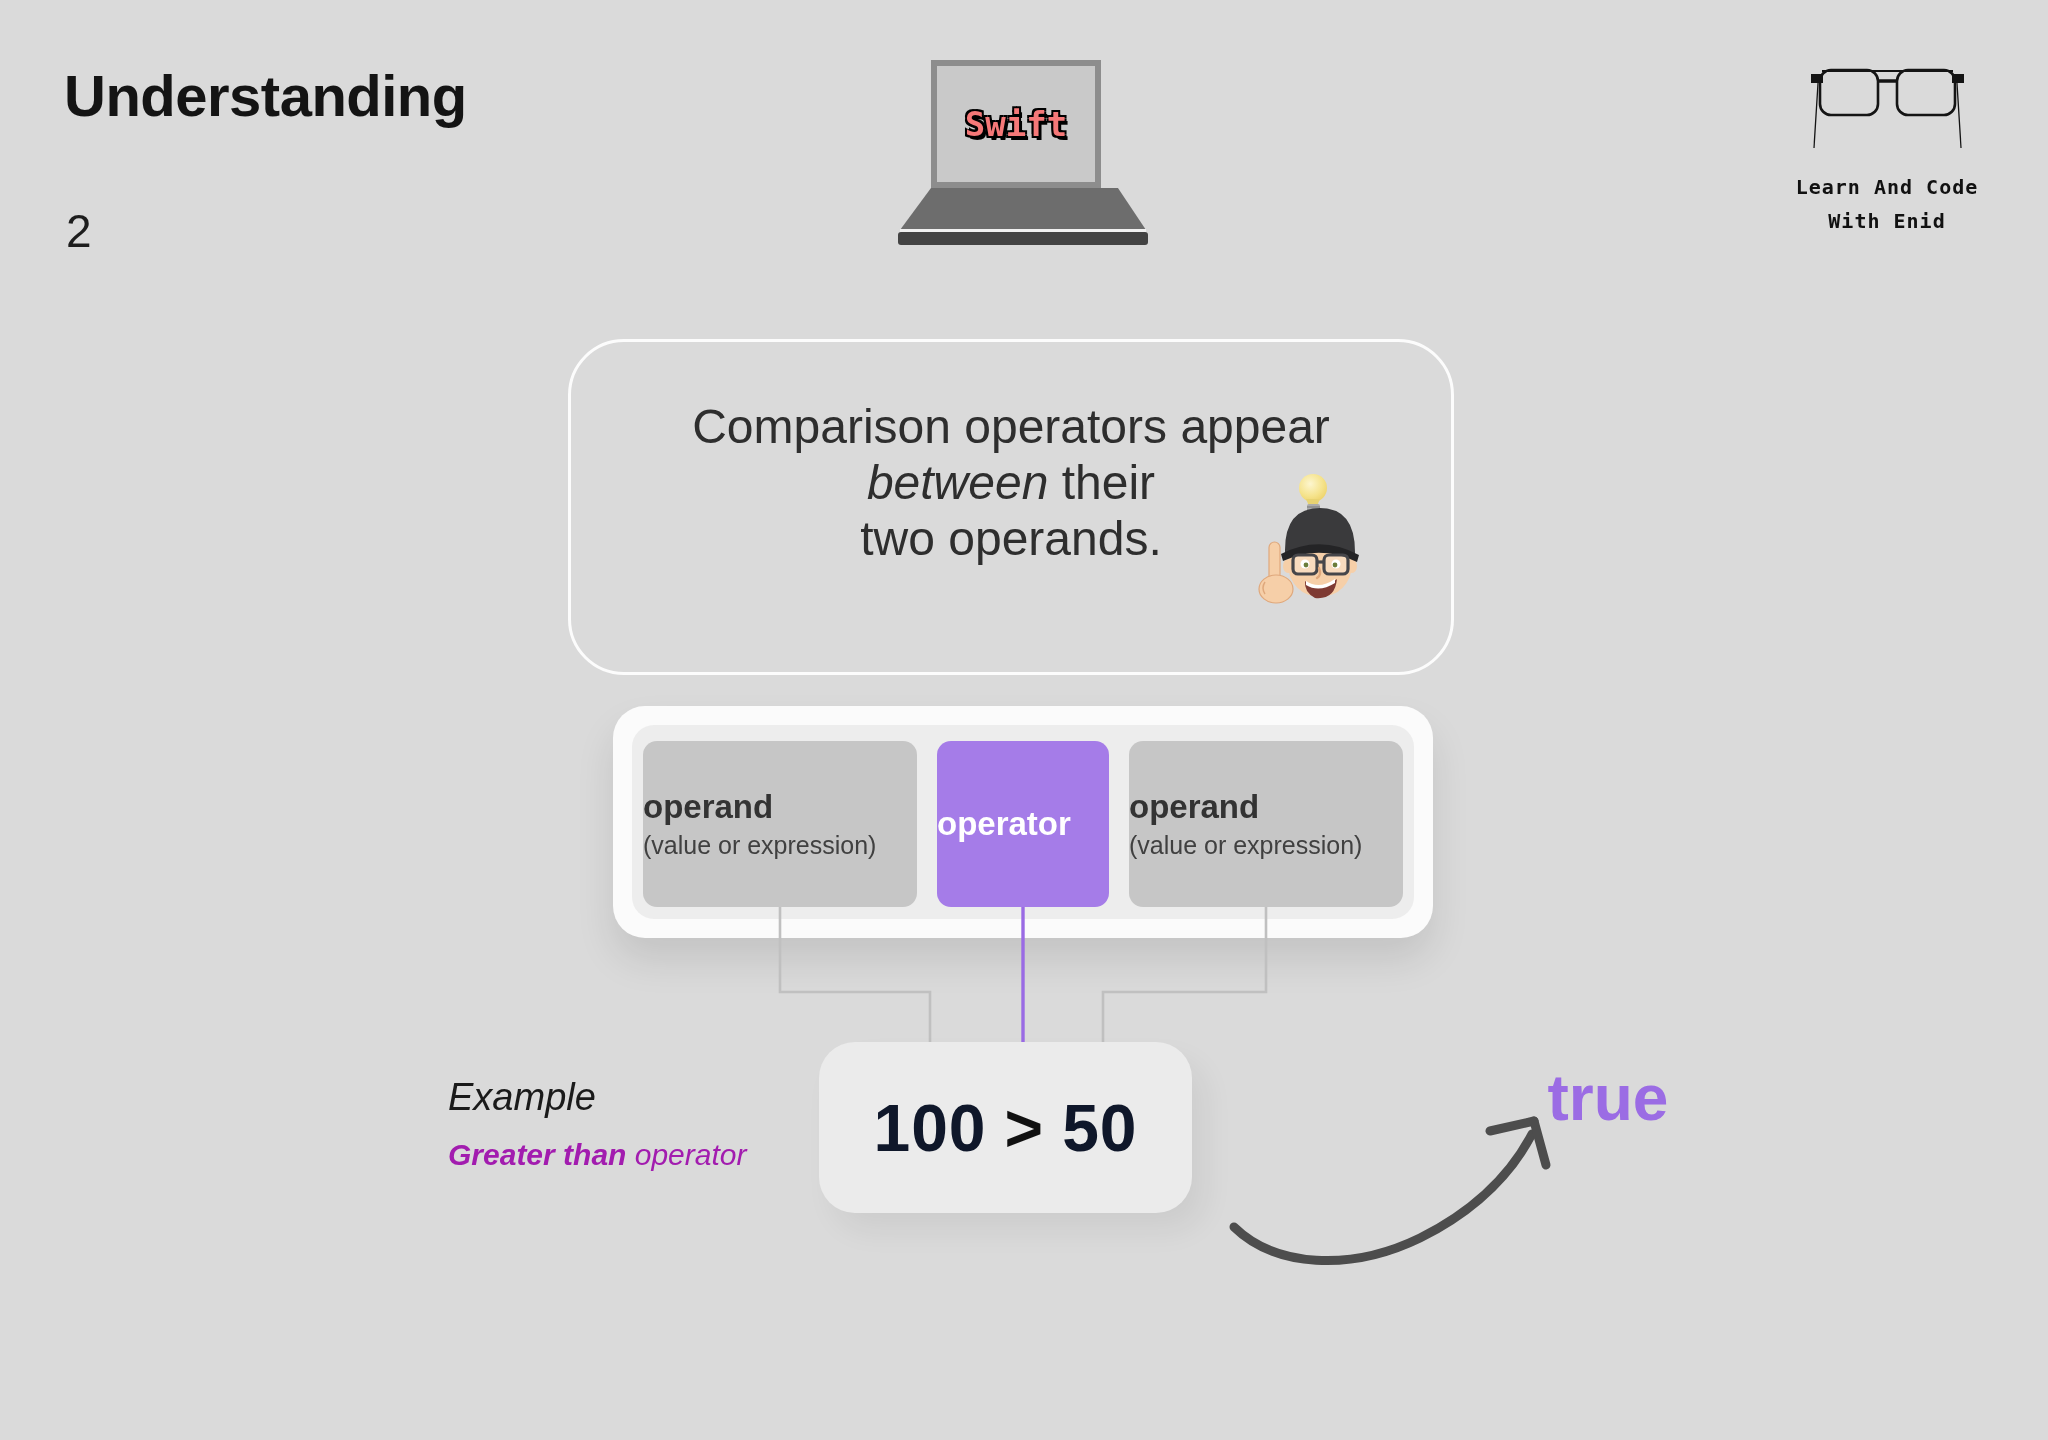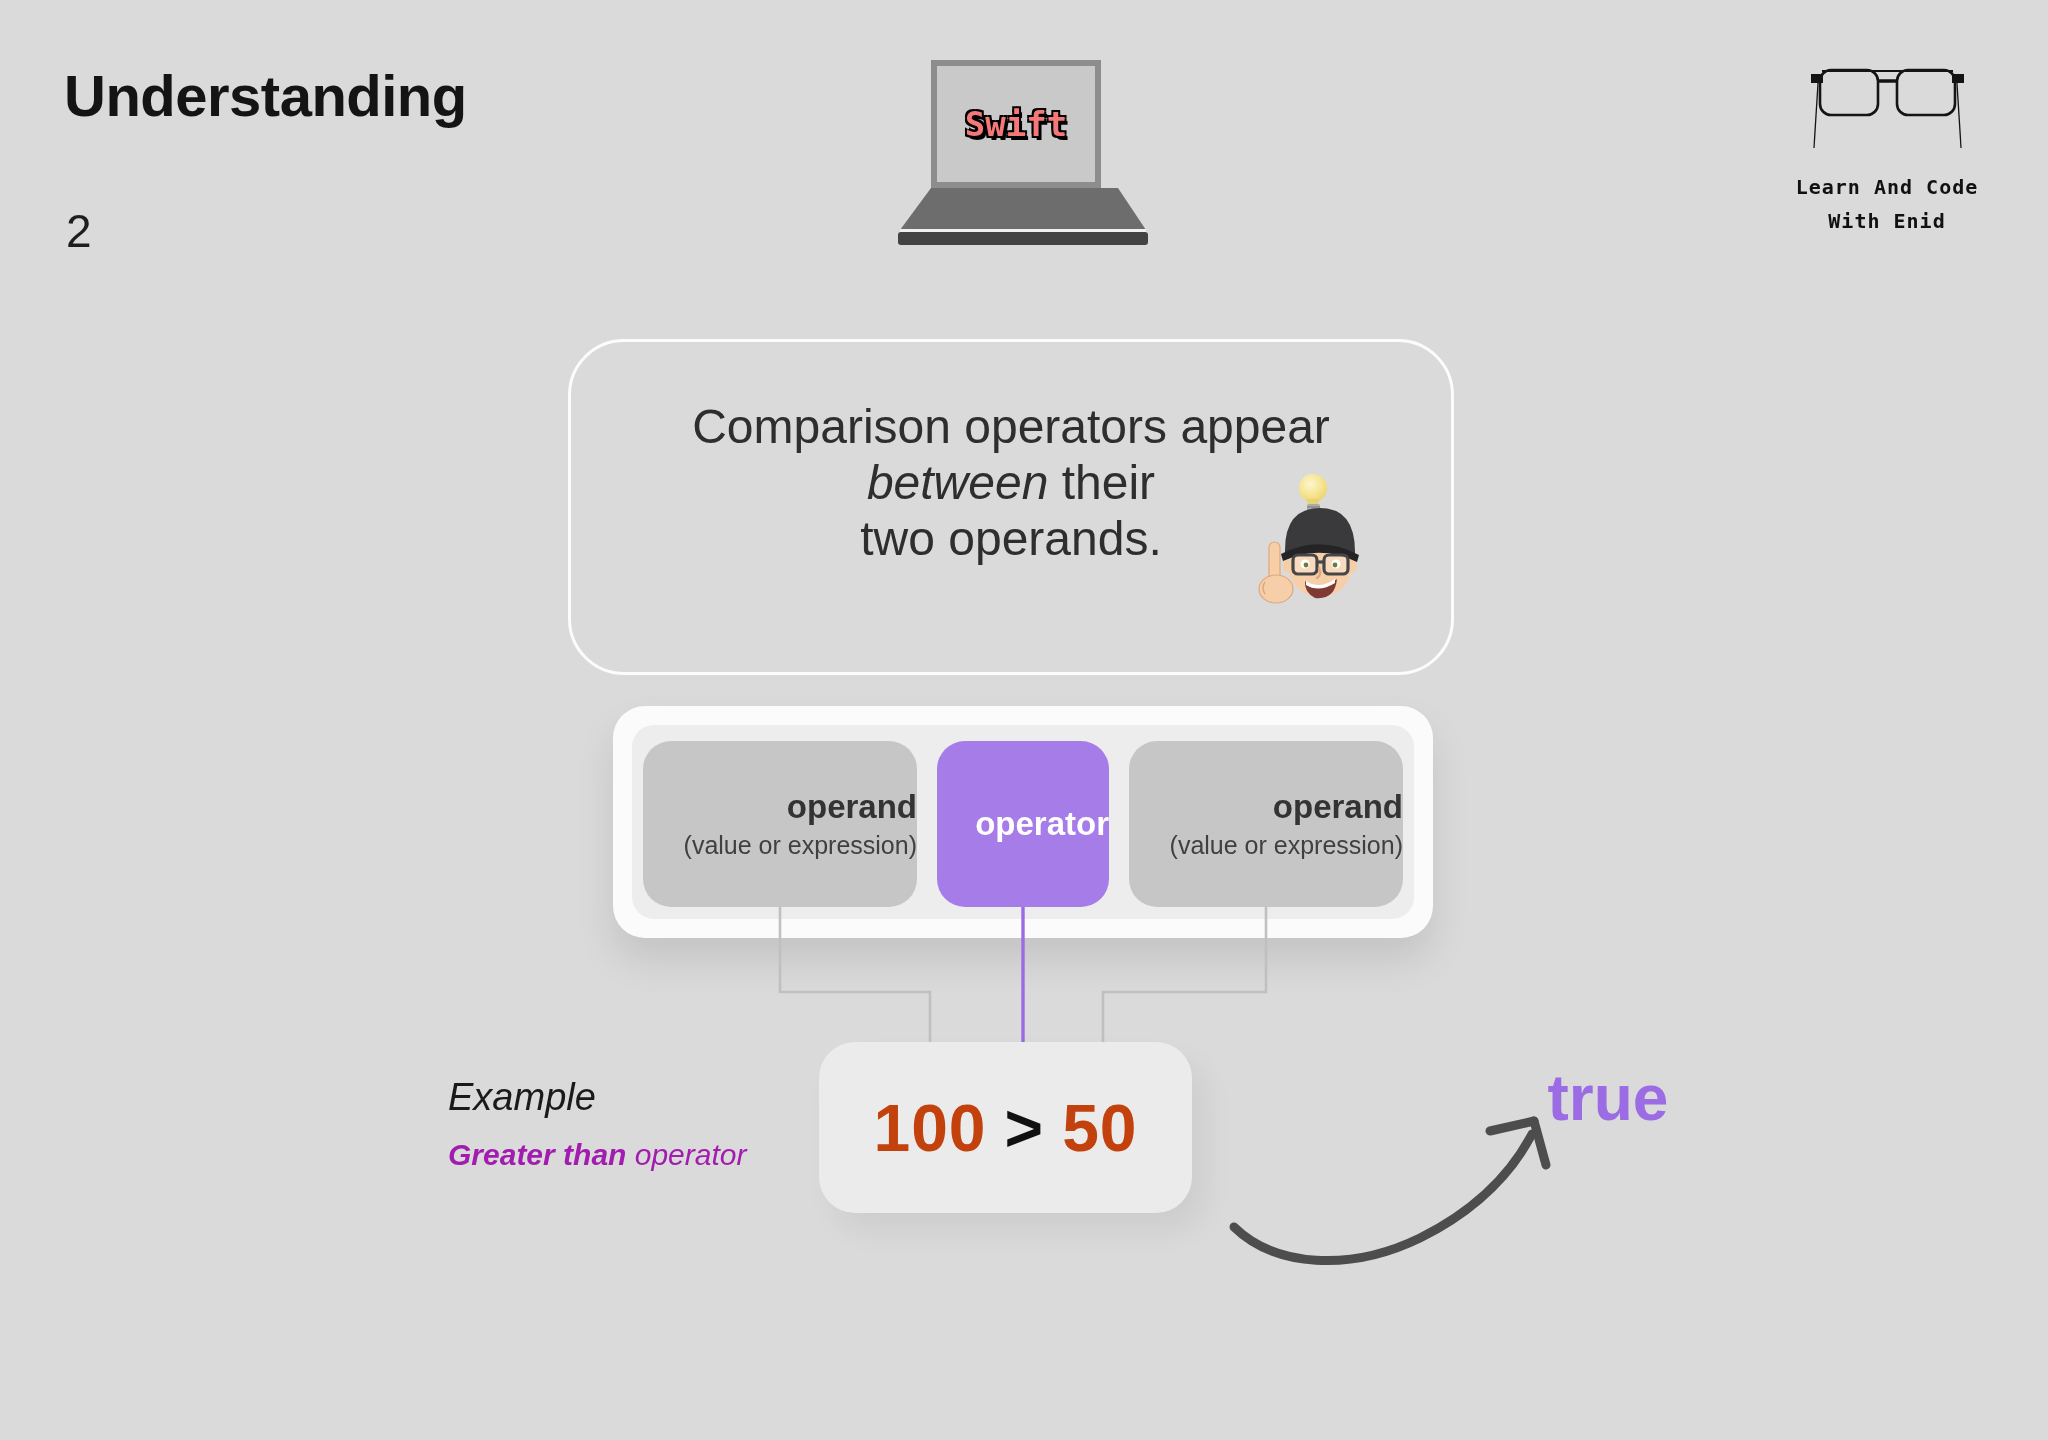--- a/index.html
+++ b/index.html
@@ -43,40 +43,40 @@
     border:3px solid #fcfcfc; border-radius:56px; box-sizing:border-box; }
   .note-text { left:611px; top:399px; width:800px; text-align:center;
     font-size:48px; line-height:56px; color:#2e2e2e; }
   .note-text em { font-style:italic; }
   .memoji-svg { left:1245px; top:462px; }
 
   
   .frame { left:613px; top:706px; width:820px; height:232px; background:#fbfbfb; border-radius:32px;
     box-shadow:0 22px 38px rgba(0,0,0,0.10); }
   .frame-inner { left:632px; top:725px; width:782px; height:194px; background:#ededed; border-radius:22px; }
-  .op-box { top:741px; height:166px; border-radius:28px;
-    display:flex; flex-direction:column; align-items:flex-end; justify-content:center; gap:5px; }
+  .op-box { top:741px; height:166px; border-radius:14px;
+    display:flex; flex-direction:column; align-items:flex-start; justify-content:center; gap:5px; }
   .op-gray { background:#c6c6c6; }
   .op-purple { background:#a57ce8; }
   .box-left  { left:643px;  width:274px; }
   .box-mid   { left:937px;  width:172px; }
   .box-right { left:1129px; width:274px; }
   .op-title { font-size:33px; font-weight:700; color:#333333; }
   .op-sub   { font-size:25px; font-weight:400; color:#404040; }
   .op-title-light { font-size:33px; font-weight:700; color:#ffffff; }
 
   
   .overlay { left:0; top:0; pointer-events:none; }
 
   
   .result-box { left:819px; top:1042px; width:373px; height:171px; background:#ebebeb; border-radius:36px;
     box-shadow:14px 18px 30px rgba(0,0,0,0.06);
     display:flex; align-items:center; justify-content:center; }
   .result-expr { font-size:66px; font-weight:700; letter-spacing:1px; }
-  .expr-operand { color:#c2410c; }
+  .expr-operand { color:#0f172a; }
   .expr-op { color:#101010; margin:0 18px; font-weight:700; }
 
   
   .example-label { left:448px; top:1076px; font-size:38px; font-style:italic; color:#1a1a1a; }
   .example-desc  { left:448px; top:1138px; font-size:30px; font-style:italic; color:#a21caf; }
   .example-desc b { font-weight:700; }
 
   
   .true-label { left:1538px; top:1014px; width:140px; text-align:center;
     font-size:64px; font-weight:700; color:#9b6ce4;margin-top:47px; }

